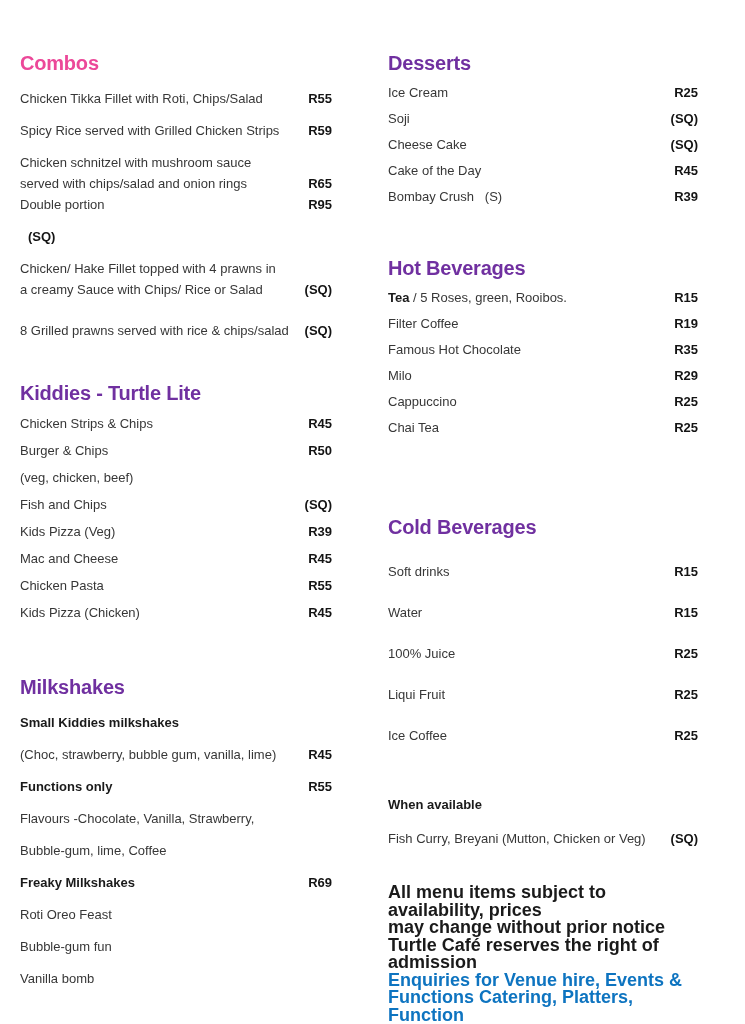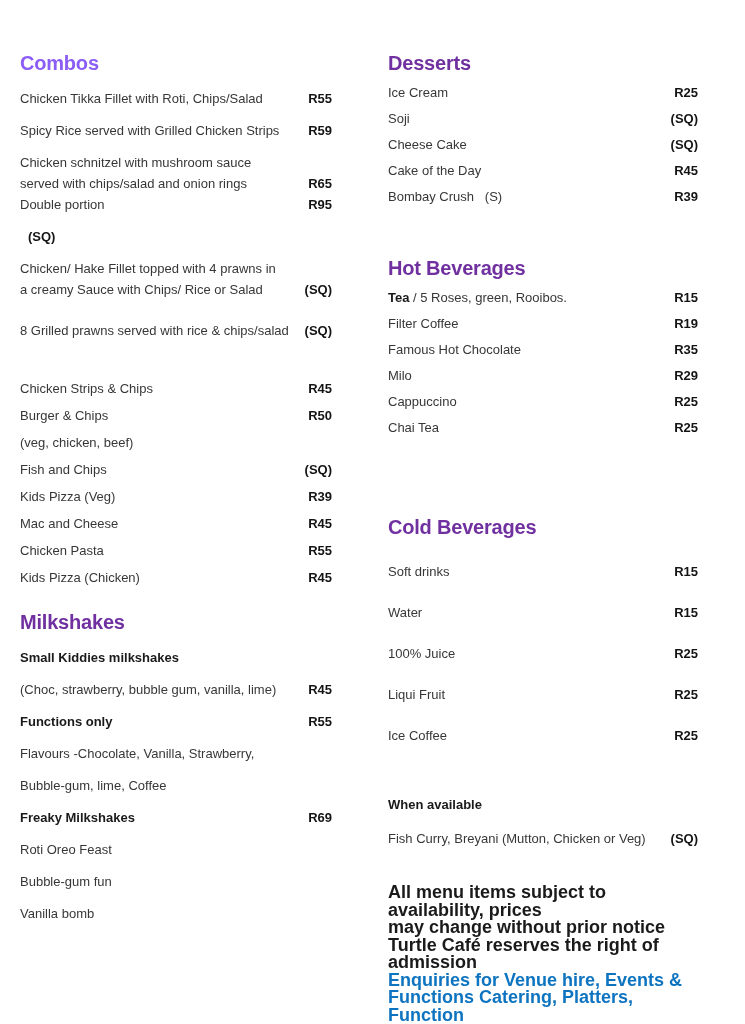--- a/index.html
+++ b/index.html
@@ -36,21 +36,21 @@
   .row .nm { white-space: pre-wrap; }
   .row .pr { font-weight: bold; color: #141414; margin-left: 8px; white-space: nowrap; }
   .row.cont { margin-top: 3px; }
   .row.gap-large { margin-top: 23px; }
   .b { font-weight: bold; color: #1a1a1a; }
 
   
   [data-name="section-combos"]        { margin-top: 0; }
   [data-name="section-kiddies-turtle-lite"] { margin-top: 40px; }
   [data-name="section-kiddies-turtle-lite"] .row { margin-top: 9px; }
-  [data-name="section-milkshakes"]    { margin-top: 22px; }
+  [data-name="section-milkshakes"]    { margin-top: 52px; }
   [data-name="section-desserts"]      { margin-top: 0; }
   [data-name="section-desserts"] .row { margin-top: 8px; }
   [data-name="section-hot-beverages"] { margin-top: 49px; }
   [data-name="section-hot-beverages"] .row { margin-top: 8px; }
   [data-name="section-cold-beverages"]{ margin-top: 77px; }
   [data-name="section-cold-beverages"] .row { margin-top: 23px; }
   [data-name="section-when-available"]{ margin-top: 51px; }
   [data-name="section-when-available"] .row { margin-top: 16px; }
   [data-name="section-when-available"] .row:first-child { margin-top: 0; }
 
@@ -62,21 +62,21 @@
     color: #1a1a1a;
   }
   .footer .contact-line { color: #0e74c0; }
 </style>
 </head>
 <body>
 
 <div class="page" data-name="menu-page">
   <div class="col col-left" data-name="menu-column-left" id="col-left">
       <section data-name="section-combos">
-        <h2 class="sec-title" data-name="section-title-combos" style="color: #8b5cf6;">Combos</h2>
+        <h2 class="sec-title" data-name="section-title-combos" style="color: #ec4899;">Combos</h2>
         <div class="row" data-name="menu-item-row">
           <span class="nm" data-name="item-name">Chicken Tikka Fillet with Roti, Chips/Salad</span>
           <span class="pr" data-name="item-price">R55</span>
         </div>
         <div class="row" data-name="menu-item-row">
           <span class="nm" data-name="item-name">Spicy Rice served with Grilled Chicken Strips</span>
           <span class="pr" data-name="item-price">R59</span>
         </div>
         <div class="row" data-name="menu-item-row">
           <span class="nm" data-name="item-name">Chicken schnitzel with mushroom sauce</span>
@@ -98,20 +98,21 @@
         <div class="row cont" data-name="menu-item-row">
           <span class="nm" data-name="item-name">a creamy Sauce with Chips/ Rice or Salad</span>
           <span class="pr" data-name="item-price">(SQ)</span>
         </div>
         <div class="row gap-large" data-name="menu-item-row">
           <span class="nm" data-name="item-name">8 Grilled prawns served with rice &amp; chips/salad</span>
           <span class="pr" data-name="item-price">(SQ)</span>
         </div>
       </section>
       <section data-name="section-kiddies-turtle-lite">
+        <h2 class="sec-title" data-name="section-title-kiddies-turtle-lite" style="color: rgb(112, 48, 160);">Kiddies - Turtle Lite</h2>
         <div class="row" data-name="menu-item-row">
           <span class="nm" data-name="item-name">Chicken Strips &amp; Chips</span>
           <span class="pr" data-name="item-price">R45</span>
         </div>
         <div class="row" data-name="menu-item-row">
           <span class="nm" data-name="item-name">Burger &amp; Chips</span>
           <span class="pr" data-name="item-price">R50</span>
         </div>
         <div class="row" data-name="menu-item-row">
           <span class="nm" data-name="item-name">(veg, chicken, beef)</span>

